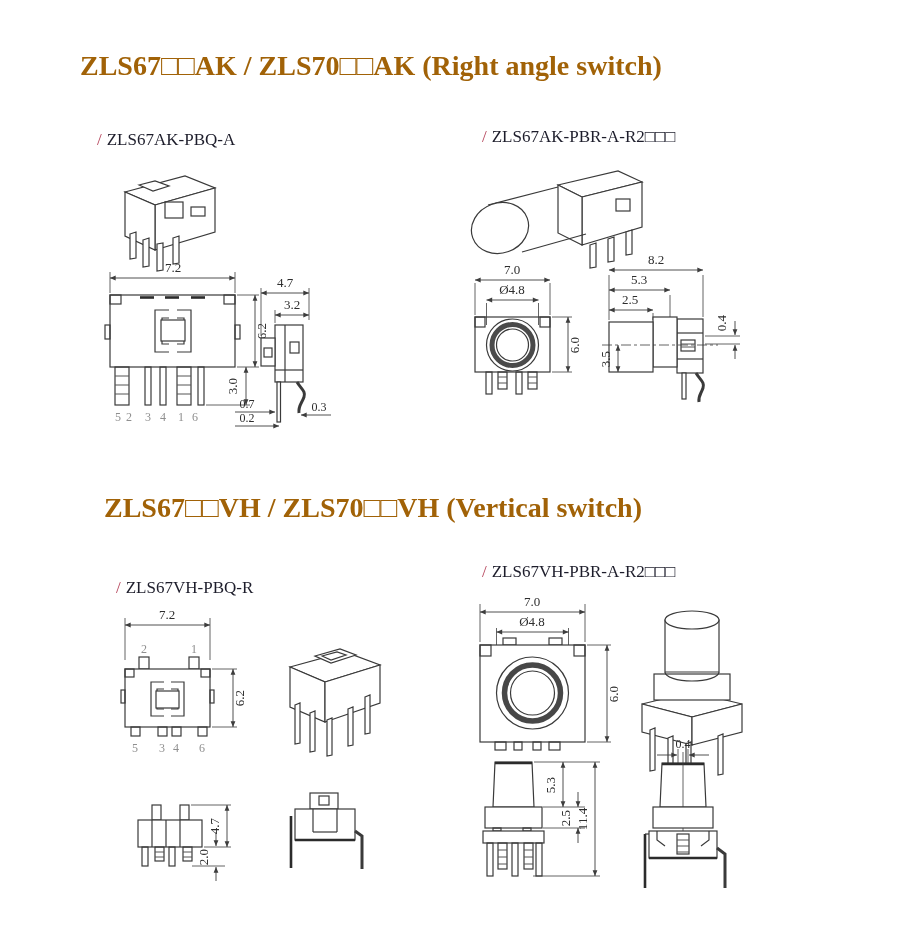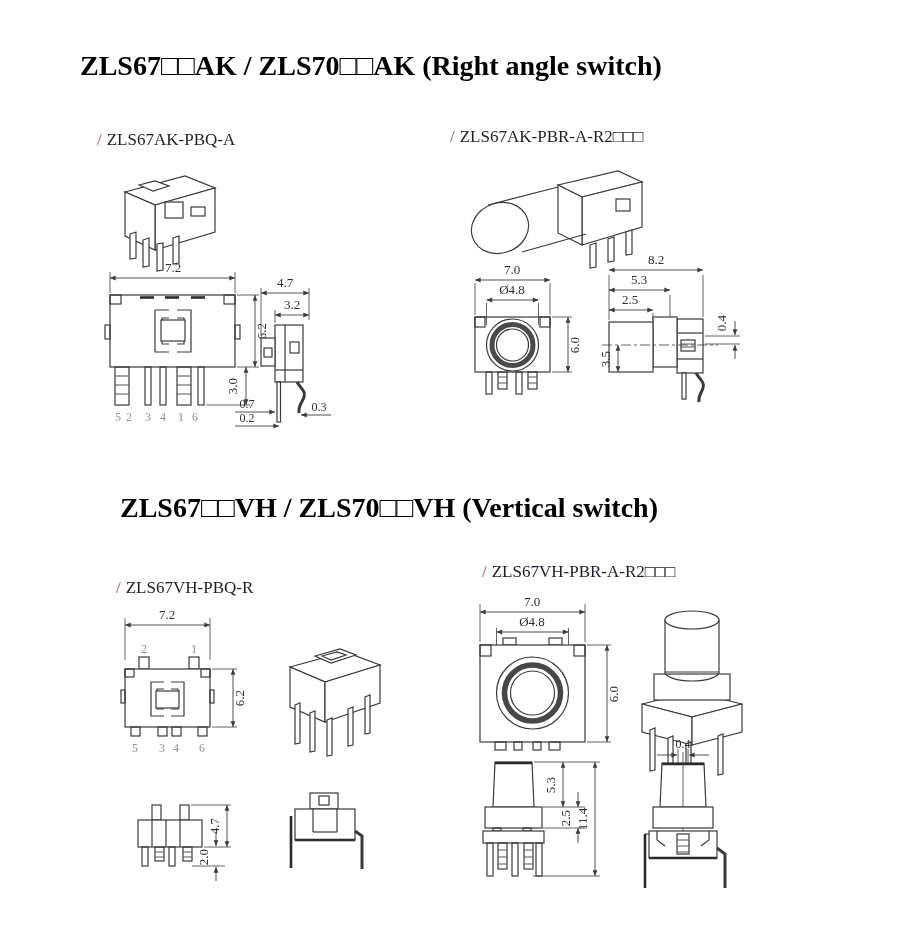--- a/index.html
+++ b/index.html
@@ -1,18 +1,18 @@
 <!DOCTYPE html>
 <html><head>
 <meta charset="utf-8">
 <style>
   * { margin:0; padding:0; box-sizing:border-box; }
   html,body { width:900px; height:948px; background:#ffffff; }
   body { position:relative; font-family:"Liberation Serif", serif; overflow:hidden; }
-  .title { position:absolute; font-weight:bold; font-size:28px; color:#000000; white-space:nowrap; }
+  .title { position:absolute; font-weight:bold; font-size:28px; color:#a16207; white-space:nowrap; }
   .label { position:absolute; font-size:17px; color:#1d1d2b; white-space:nowrap; }
   .label .slash { color:#b5435a; padding-right:5px; }
   svg.panel { position:absolute; overflow:visible; }
   svg text { font-family:"Liberation Serif", serif; }
   .dim  { font-size:13px; fill:#2d2d2d; text-anchor:middle; }
   .dims { font-size:12px; fill:#2d2d2d; text-anchor:middle; }
   .pin  { font-size:12px; fill:#8f8f8f; text-anchor:middle; }
   .ol  { stroke:#3a3a3a; stroke-width:1.2; fill:none; }
   .olf { stroke:#3a3a3a; stroke-width:1.2; fill:#ffffff; }
   .thick { stroke:#2b2b2b; stroke-width:2.6; fill:none; }
@@ -22,21 +22,21 @@
   .hz { stroke:#555555; stroke-width:1; }
 </style>
 </head>
 <body>
 
 <div class="title" style="left:80px; top:50px">ZLS67□□AK / ZLS70□□AK (Right angle switch)</div>
 
 <div class="label" style="left:97px; top:130px">
   <span class="slash">/</span><span>ZLS67AK-PBQ-A</span>
 </div>
-<div class="label" style="left:450px; top:127px">
+<div class="label" style="left:482px; top:127px">
   <span class="slash">/</span><span>ZLS67AK-PBR-A-R2□□□</span>
 </div>
 
 <svg class="panel" style="left:85px; top:160px" width="310" height="290" viewBox="0 0 310 290">
   <defs>
     <marker id="arr" viewBox="0 0 10 10" refX="9.5" refY="5" markerWidth="9" markerHeight="7" orient="auto-start-reverse">
         <path d="M0.5,1.2 L9.5,5 L0.5,8.8 z" fill="#3d3d3d"></path>
       </marker>
   </defs>
 
@@ -190,21 +190,21 @@
     <line class="dl" x1="305" y1="166" x2="305" y2="180" marker-end="url(#arr)"></line>
     <line class="dl" x1="305" y1="204" x2="305" y2="190" marker-end="url(#arr)"></line>
     <text class="dim" transform="rotate(-90 296 168)" x="296" y="168">0.4</text>
     <line class="dl" x1="188" y1="190" x2="188" y2="217" marker-start="url(#arr)" marker-end="url(#arr)"></line>
     <text class="dim" transform="rotate(-90 180 204)" x="180" y="204">3.5</text>
     <rect class="olf" x="252" y="218" width="4" height="26"></rect>
     <path class="wire" d="M266,218 c4,7 9,9 7,15 c-2,6 -5,8 -4,14"></path>
   </g>
 </svg>
 
-<div class="title" style="left:120px; top:492px">ZLS67□□VH / ZLS70□□VH (Vertical switch)</div>
+<div class="title" style="left:104px; top:492px">ZLS67□□VH / ZLS70□□VH (Vertical switch)</div>
 
 <div class="label" style="left:116px; top:578px">
   <span class="slash">/</span><span>ZLS67VH-PBQ-R</span>
 </div>
 <div class="label" style="left:482px; top:562px">
   <span class="slash">/</span><span>ZLS67VH-PBR-A-R2□□□</span>
 </div>
 
 <svg class="panel" style="left:95px; top:600px" width="300" height="310" viewBox="0 0 300 310">
   <g>

